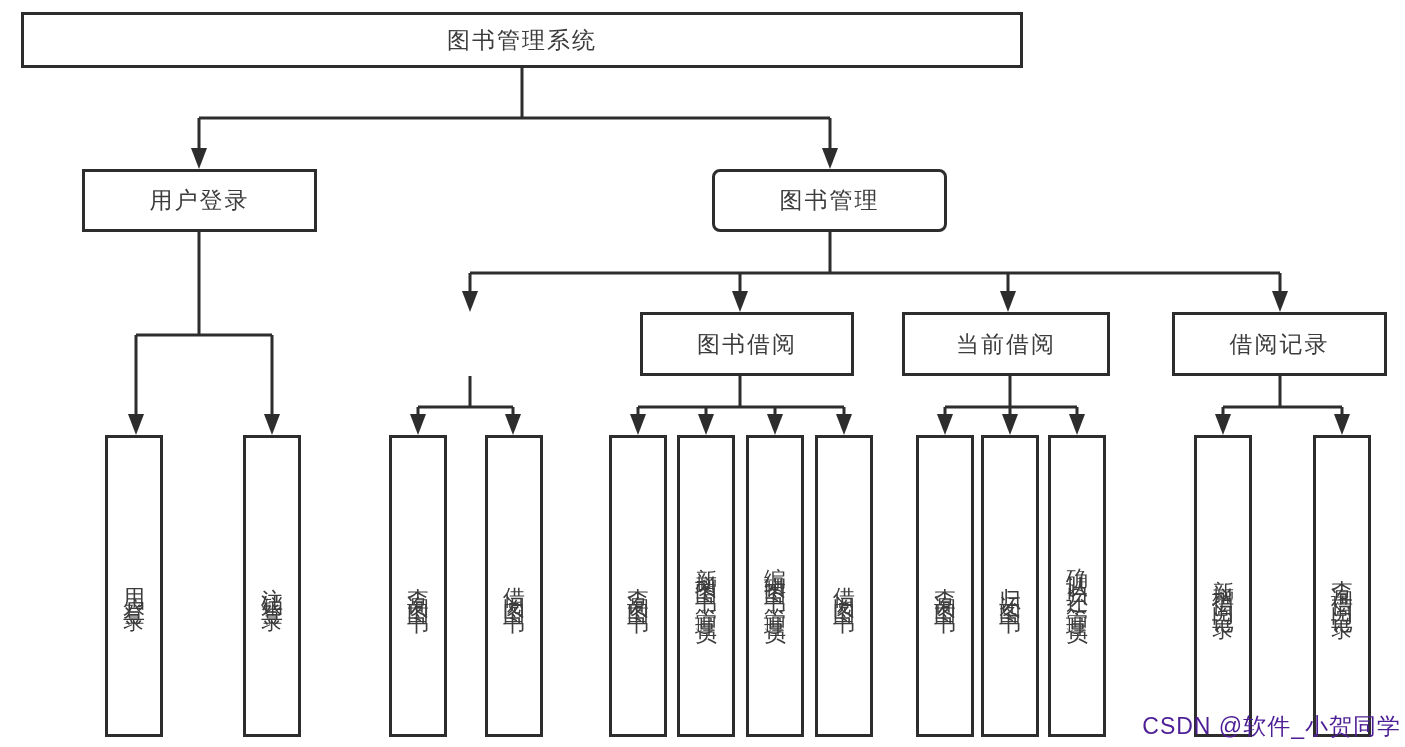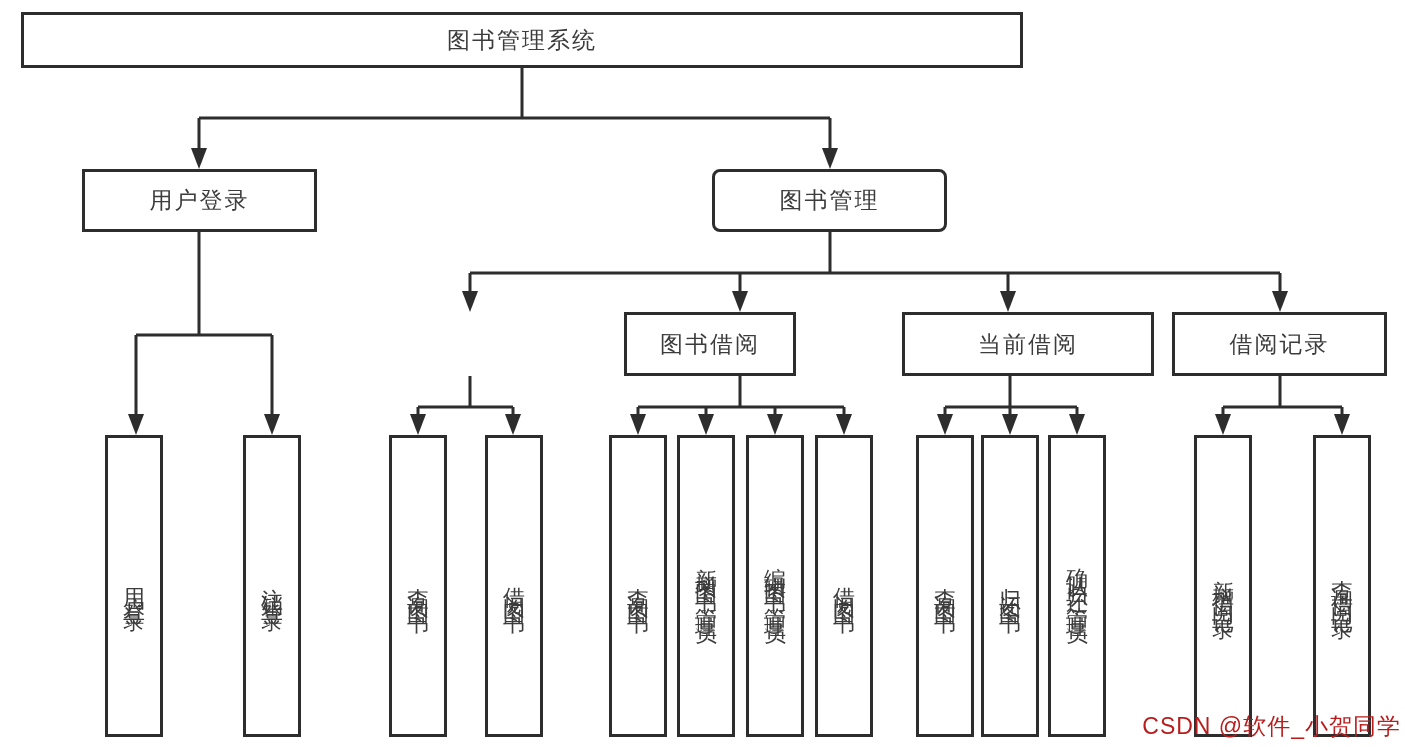--- a/index.html
+++ b/index.html
@@ -40,43 +40,43 @@
     text-orientation: mixed;
     font-size: 22px;
     letter-spacing: 8px;
     line-height: 1.1;
   }
   .root  { left: 21px;  top: 12px;  width: 1002px; height: 56px; }
   .lvl2-user { left: 82px;  top: 169px; width: 235px; height: 63px; }
   .lvl2-book { left: 712px; top: 169px; width: 235px; height: 63px; border-radius: 8px; }
   .lvl3 { top: 312px; height: 64px; }
   .g0 { left: 362px;  width: 216px; }
-  .g1 { left: 624px;  width: 172px; }
-  .g2 { left: 902px;  width: 252px; }
+  .g1 { left: 640px;  width: 214px; }
+  .g2 { left: 902px;  width: 208px; }
   .g3 { left: 1172px; width: 215px; }
   .leaf { top: 435px; height: 302px; width: 58px; }
   .l1  { left: 105px; }
   .l2  { left: 243px; }
   .l3  { left: 389px; }
   .l4  { left: 485px; }
   .l5  { left: 609px; }
   .l6  { left: 677px; }
   .l7  { left: 746px; }
   .l8  { left: 815px; }
   .l9  { left: 916px; }
   .l10 { left: 981px; }
   .l11 { left: 1048px; }
   .l12 { left: 1194px; }
   .l13 { left: 1313px; }
   .watermark {
     position: absolute;
     top: 711px; right: 4px;
     font-size: 23px;
     letter-spacing: 1px;
-    color: #b91c1c;
+    color: #4c1d95;
     z-index: 3;
     white-space: nowrap;
   }
 </style>
 </head>
 <body>
 
 <div class="canvas">
 
   <svg class="wires" viewBox="0 0 1405 747" fill="none" stroke="#2d2d2d" stroke-width="3">

